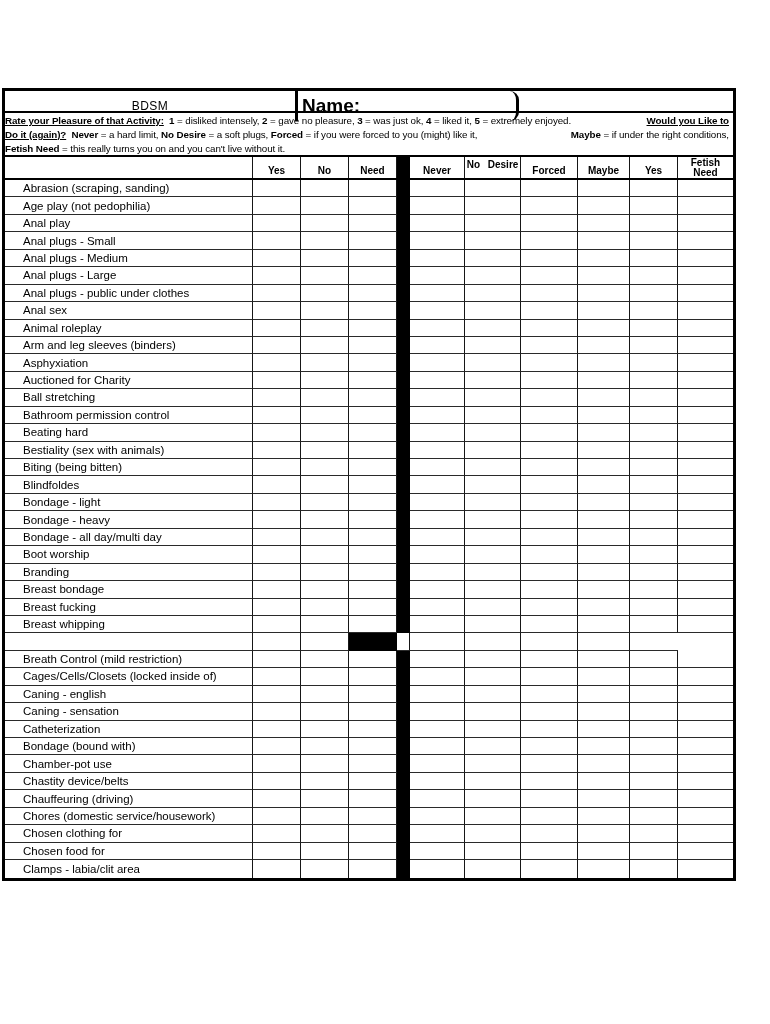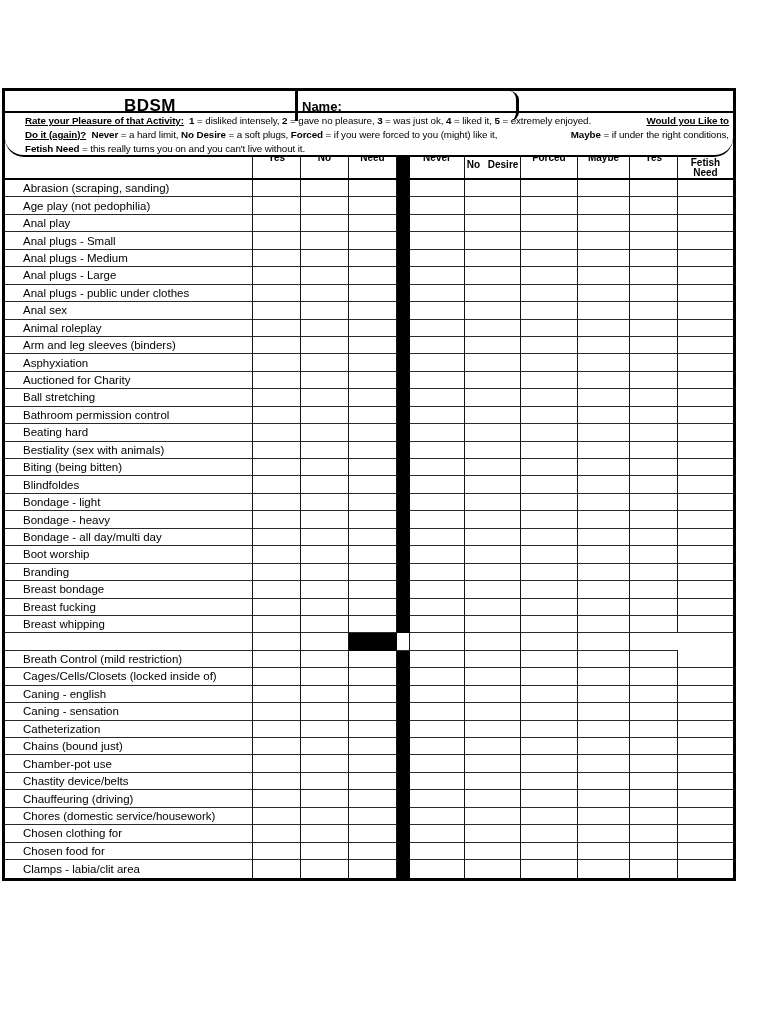--- a/index.html
+++ b/index.html
@@ -12,42 +12,42 @@
   .form {
     position: absolute; left: 2px; top: 88px; width: 734px;
     border: 3px solid #000; background: #fff;
   }
   .cell { overflow: hidden; }
 
   
   .title-row { display: grid; grid-template-columns: 293px 221px 214px; height: 22px; border-bottom: 2px solid #000; }
   .title-row .cell { border-right: 3px solid #000; display: flex; align-items: center; }
   .title-row .cell:last-child { border-right: none; margin-top: 30px; }
-  .title-cell { justify-content: center; font-weight: bold; font-size: 17px; letter-spacing: .5px; }
-  .field-cell { padding-left: 4px; font-weight: bold; font-size: 13px; border-radius: 9px; }
+  .title-cell { justify-content: center; font-weight: normal; font-size: 12px; letter-spacing: .5px; }
+  .field-cell { padding-left: 4px; font-weight: bold; font-size: 19px; border-radius: 9px; }
 
   
-  .instructions { height: 44px; border-bottom: 2px solid #000; padding: 1px 4px 0 20px; font-size: 9.8px; letter-spacing: -0.1px; border-radius: 19px; }
+  .instructions { height: 44px; border-bottom: 2px solid #000; padding: 1px 4px 0 0; font-size: 9.8px; letter-spacing: -0.1px; }
   .iline { display: flex; justify-content: space-between; line-height: 13.9px; white-space: pre; }
   .iline .segwrap { white-space: pre; }
   .seg-b { font-weight: bold; }
   .seg-u { text-decoration: underline; }
 
   
   .ha-row { display: grid; grid-template-columns: 248px 144px 13px 323px; height: 18px; }
   .ha-row .cell { border-right: 2px solid #000; border-bottom: 1px solid #161616; display: flex; align-items: center; justify-content: center; font-weight: bold; font-size: 14.5px; }
   .ha-row .cell:last-child { border-right: none; }
   .habar {
     border-right: none !important; border-bottom: none !important;
     background: repeating-conic-gradient(#5a5a5a 0% 25%, #050505 25% 50%) 0 0 / 3px 3px, #111;
   }
 
   
   .hb-row { display: grid; grid-template-columns: 248px 48px 48px 48px 13px 55px 56px 57px 52px 48px 55px; height: 23px; border-bottom: 2px solid #000; }
-  .hb-row .cell { border-right: 1px solid #161616; display: flex; align-items: flex-end; justify-content: center; font-weight: bold; font-size: 10px; padding-bottom: 15px; text-align: center; }
+  .hb-row .cell { border-right: 1px solid #161616; display: flex; align-items: flex-end; justify-content: center; font-weight: bold; font-size: 10px; padding-bottom: 2px; text-align: center; }
   .hb-row .cell:last-child { border-right: none; }
   .hb-row .nodesire { align-items: flex-start; padding-top: 2px; padding-bottom: 0; word-spacing: 5px; }
   .hb-row .fetish { align-items: flex-start; padding: 1px 8px 0 8px; line-height: 10px; }
   .barcell { background: #000; border-right: none !important; }
 
   
   .trow { display: grid; grid-template-columns: 248px 48px 48px 48px 13px 55px 56px 57px 52px 48px 55px; height: 17.44px; }
   .trow .cell { border-right: 1px solid #161616; border-bottom: 1px solid #2a2a2a; }
   .trow .cell:last-child { border-right: none; }
   .trow:last-child .cell { border-bottom: none; }
@@ -508,21 +508,21 @@
         <div class="cell"></div>
         <div class="cell barcell"></div>
         <div class="cell"></div>
         <div class="cell"></div>
         <div class="cell"></div>
         <div class="cell"></div>
         <div class="cell"></div>
         <div class="cell"></div>
       </div>
       <div class="trow">
-        <div class="cell acell">Chains (bound just)</div>
+        <div class="cell acell">Bondage (bound with)</div>
         <div class="cell"></div>
         <div class="cell"></div>
         <div class="cell"></div>
         <div class="cell barcell"></div>
         <div class="cell"></div>
         <div class="cell"></div>
         <div class="cell"></div>
         <div class="cell"></div>
         <div class="cell"></div>
         <div class="cell"></div>

